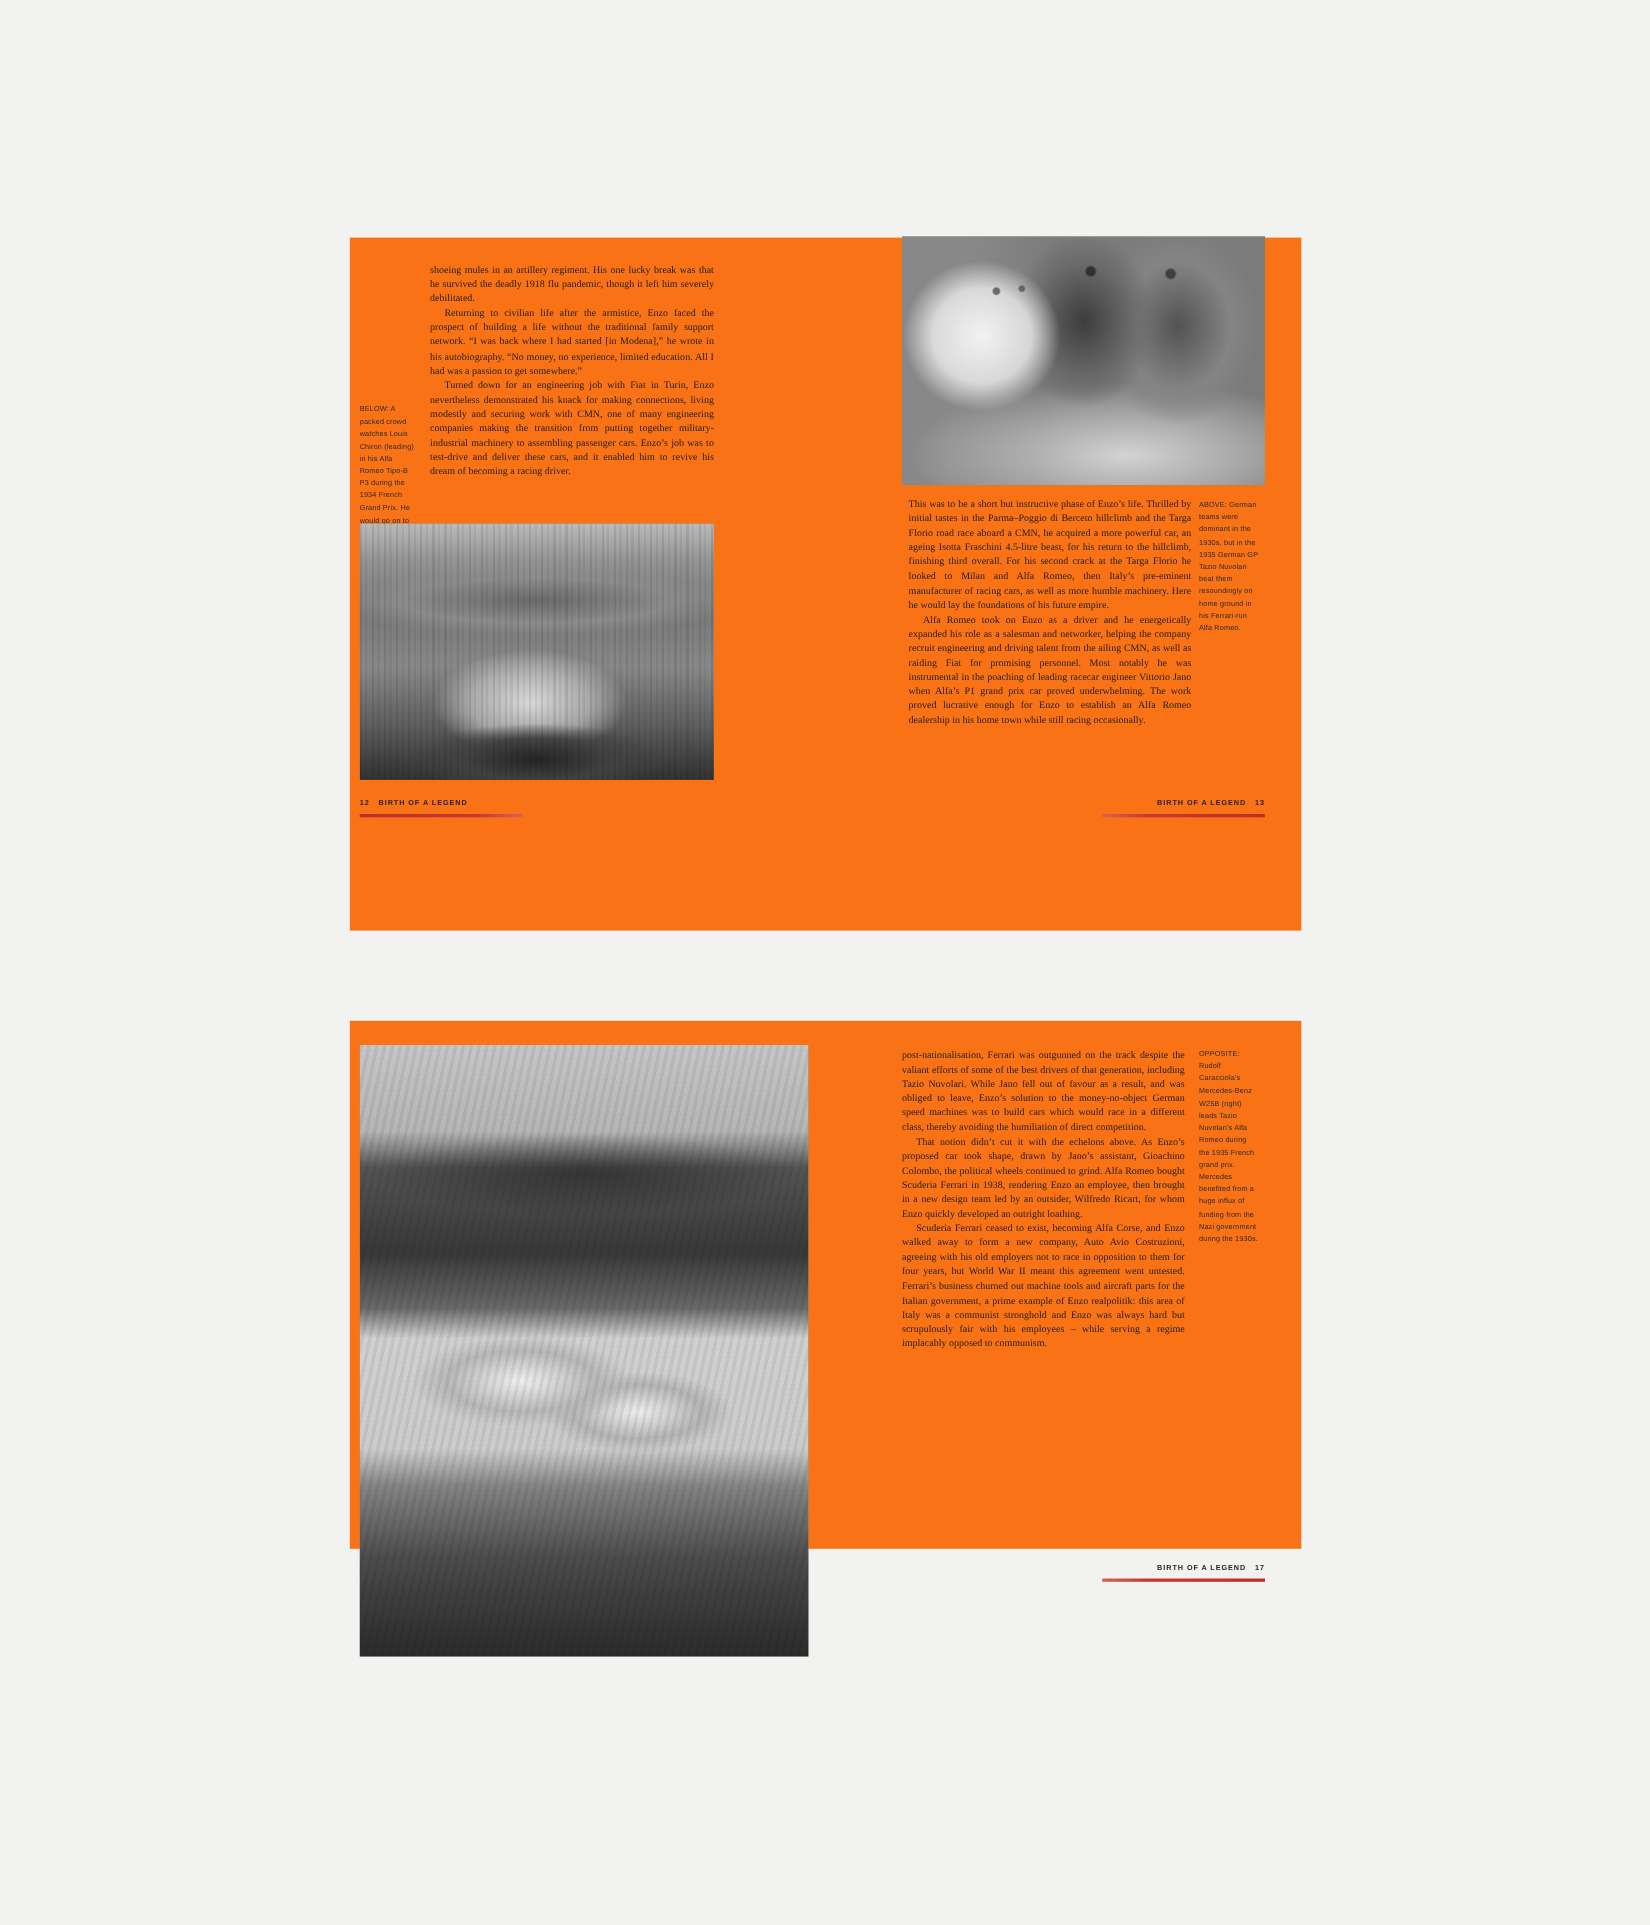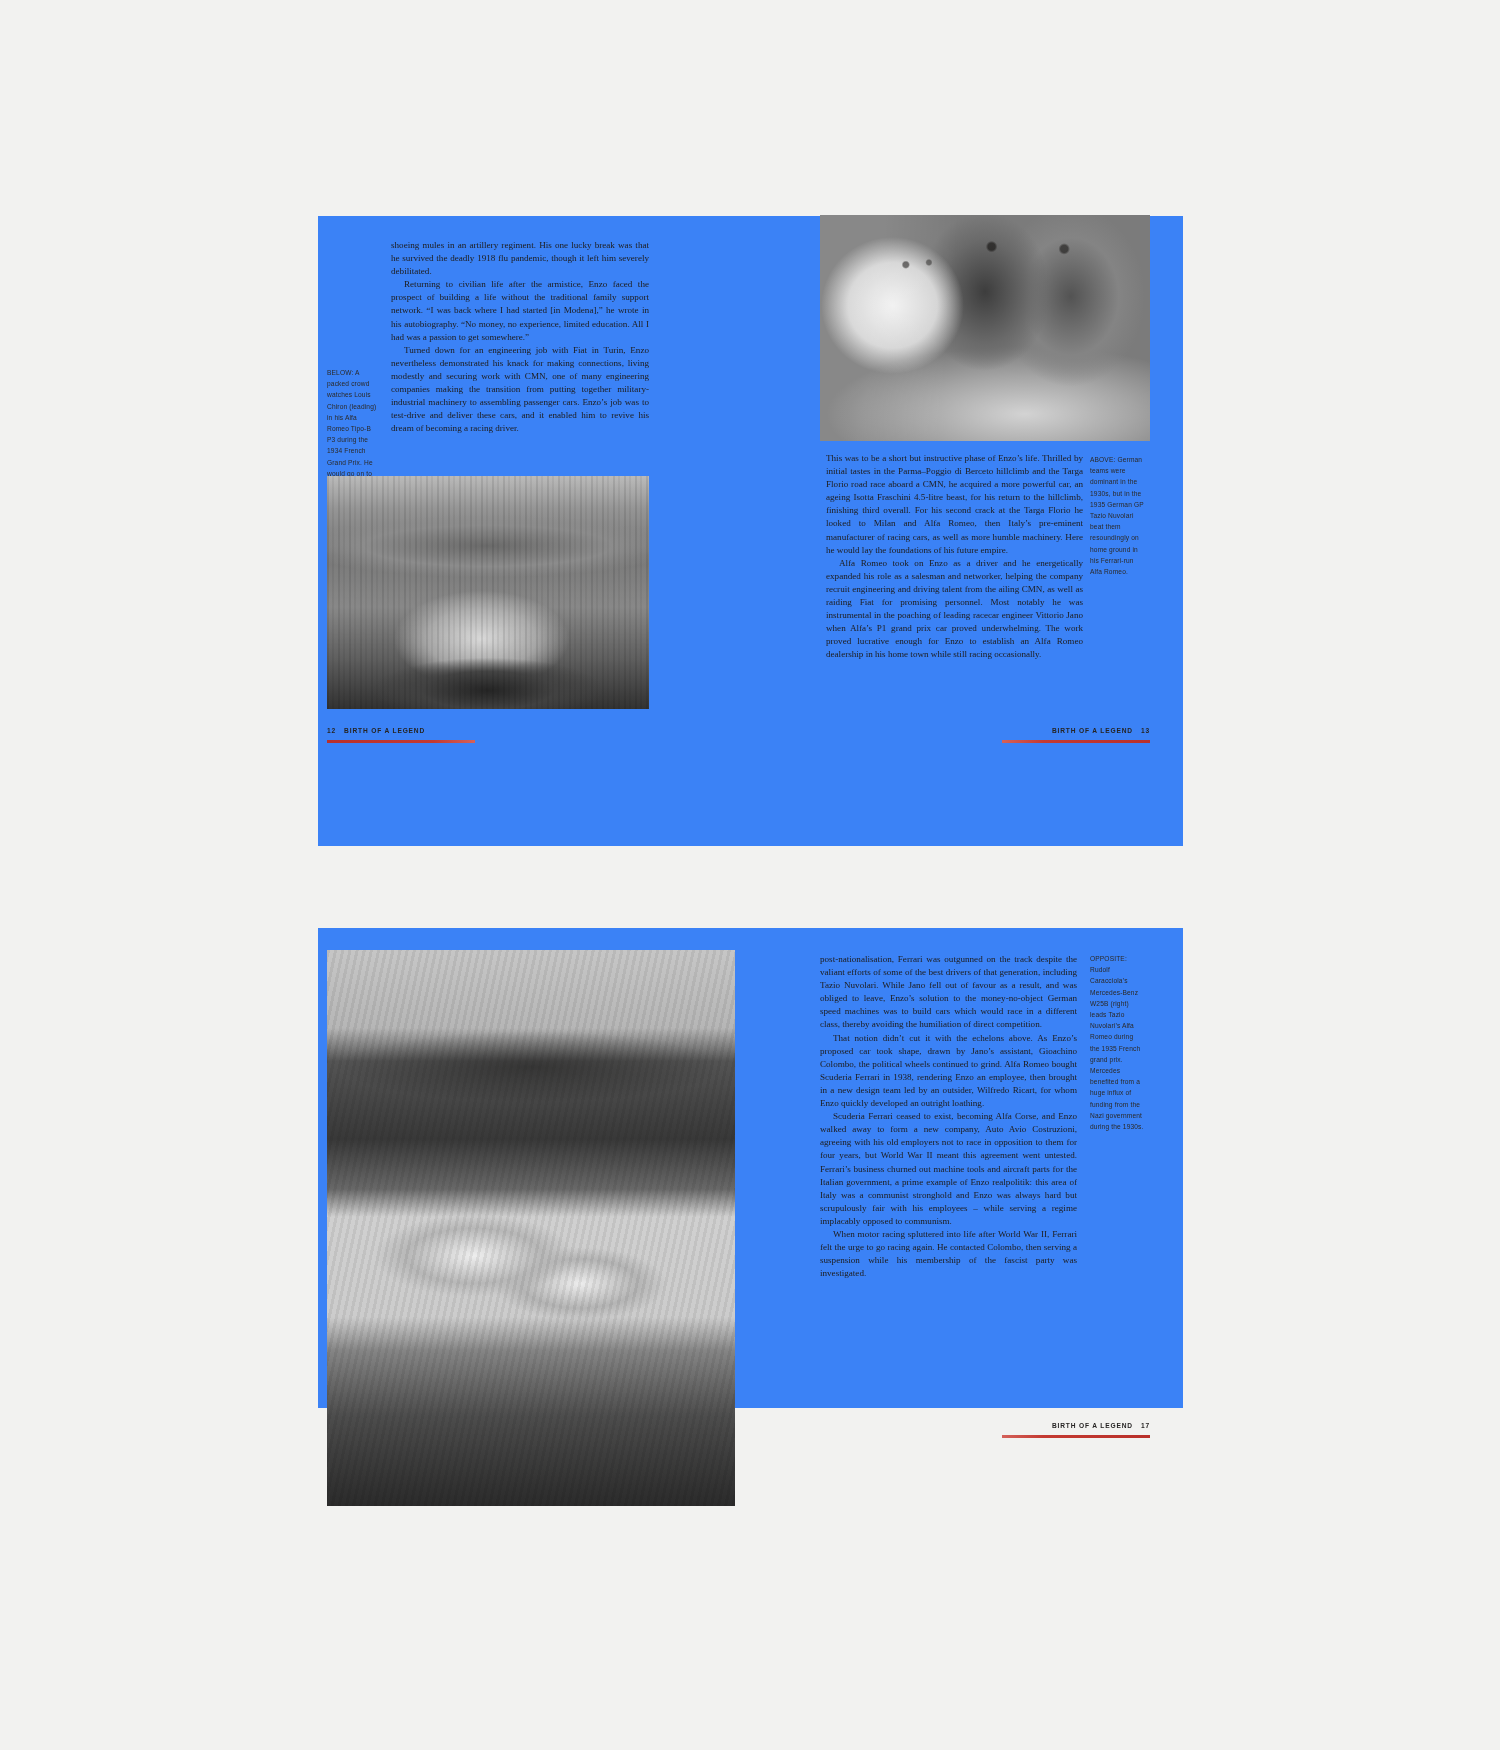--- a/index.html
+++ b/index.html
@@ -10,21 +10,21 @@
   body {
     width: 1500px;
     height: 1750px;
     font-family: "Liberation Serif", serif;
     position: relative;
     overflow: hidden;
   }
 
   .spread {
     position: absolute;
-    background: #3b82f6;
+    background: #f97316;
     box-shadow: 0 0 0 0 rgba(0,0,0,0);
   }
   #spread-1 { left: 318px; top: 216px; width: 865px; height: 630px; }
   #spread-2 { left: 318px; top: 928px; width: 865px; height: 480px; }
 
   .page {
     position: absolute;
     top: 0;
     height: 100%;
   }
@@ -206,21 +206,20 @@
       <div class="ph-inner"></div>
     </div>
   </div>
 
   <div class="page page-right">
 
     <div class="bodytext" style="left:70px; top:25px; width:257px;">
       <p>post-nationalisation, Ferrari was outgunned on the track despite the valiant efforts of some of the best drivers of that generation, including Tazio Nuvolari. While Jano fell out of favour as a result, and was obliged to leave, Enzo’s solution to the money-no-object German speed machines was to build cars which would race in a different class, thereby avoiding the humiliation of direct competition.</p>
       <p>That notion didn’t cut it with the echelons above. As Enzo’s proposed car took shape, drawn by Jano’s assistant, Gioachino Colombo, the political wheels continued to grind. Alfa Romeo bought Scuderia Ferrari in 1938, rendering Enzo an employee, then brought in a new design team led by an outsider, Wilfredo Ricart, for whom Enzo quickly developed an outright loathing.</p>
       <p>Scuderia Ferrari ceased to exist, becoming Alfa Corse, and Enzo walked away to form a new company, Auto Avio Costruzioni, agreeing with his old employers not to race in opposition to them for four years, but World War II meant this agreement went untested. Ferrari’s business churned out machine tools and aircraft parts for the Italian government, a prime example of Enzo realpolitik: this area of Italy was a communist stronghold and Enzo was always hard but scrupulously fair with his employees – while serving a regime implacably opposed to communism.</p>
-      <p>When motor racing spluttered into life after World War II, Ferrari felt the urge to go racing again. He contacted Colombo, then serving a suspension while his membership of the fascist party was investigated.</p>
     </div>
 
     <div class="caption" style="left:340px; top:25px; width:54px;">OPPOSITE: Rudolf Caracciola’s Mercedes-Benz W25B (right) leads Tazio Nuvolari’s Alfa Romeo during the 1935 French grand prix. Mercedes benefited from a huge influx of funding from the Nazi government during the 1930s.</div>
 
     <div class="folio" style="right:33px; top:494px;">
       <span>BIRTH OF A LEGEND</span>
       &nbsp;
       <span>17</span>
     </div>
     <div class="rule taper-left" style="right:33px; top:507px; width:148px;"></div>

